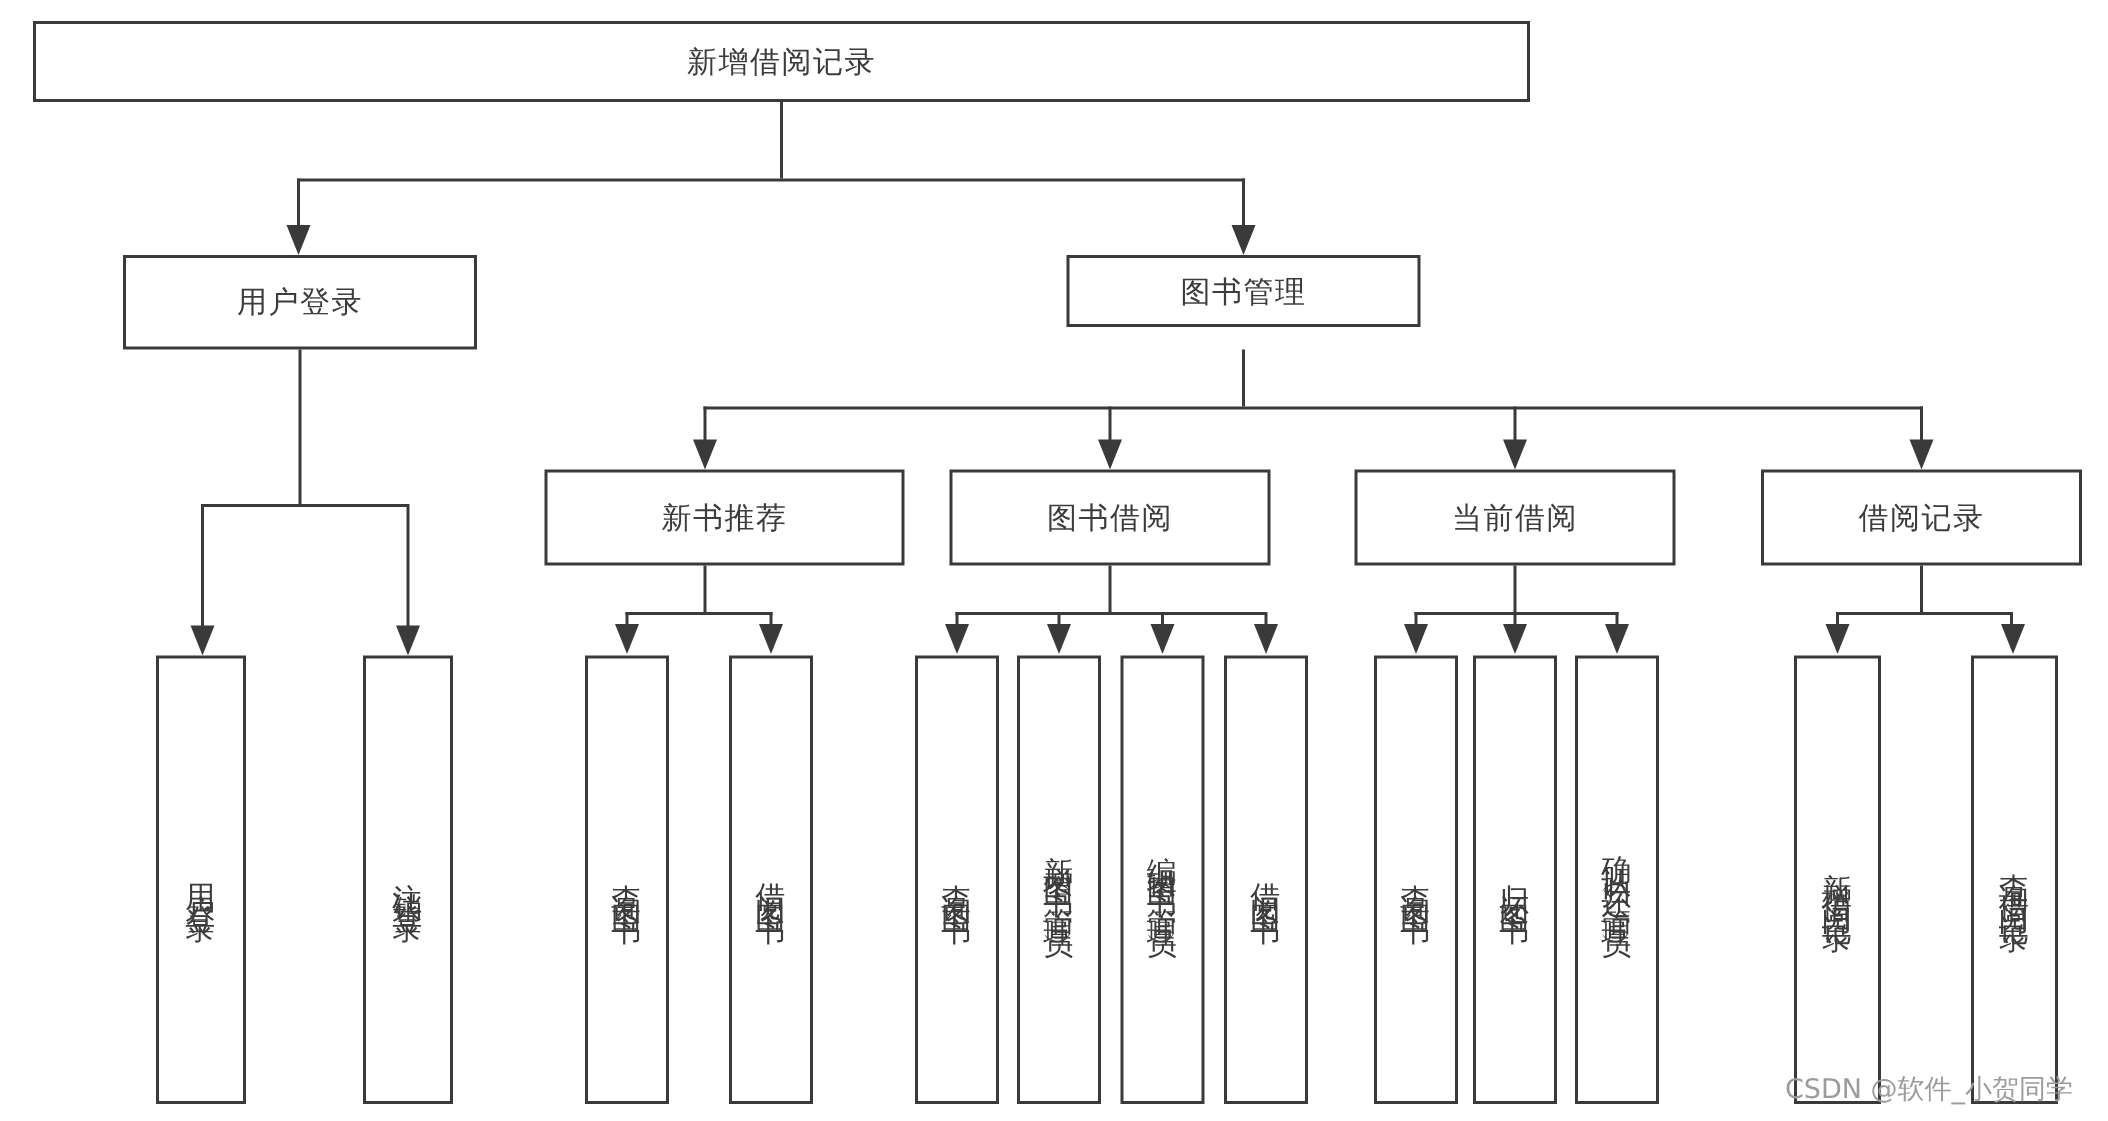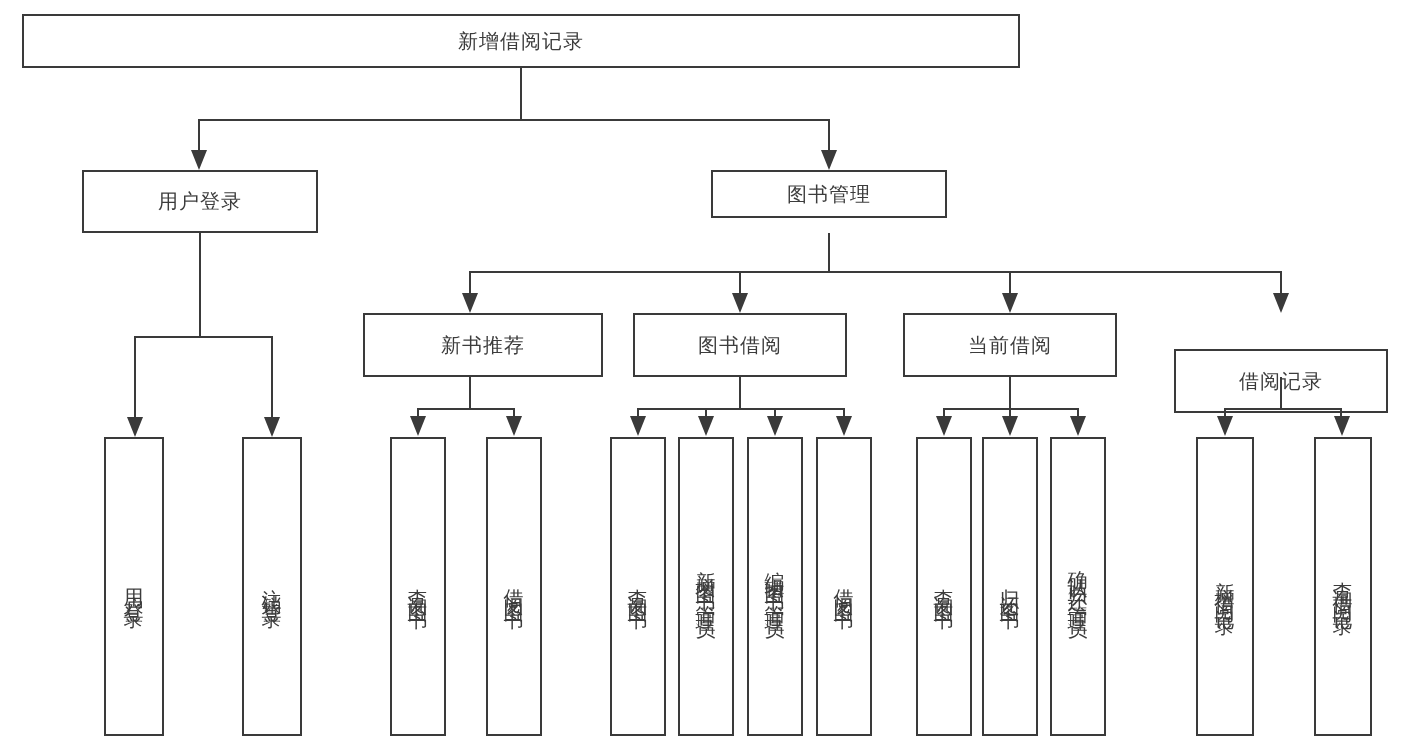--- a/index.html
+++ b/index.html
@@ -100,21 +100,21 @@
 
   <div class="box hbox" style="left:363px;top:313px;width:240px;height:64px;">
     <span>新书推荐</span>
   </div>
   <div class="box hbox" style="left:633px;top:313px;width:214px;height:64px;">
     <span>图书借阅</span>
   </div>
   <div class="box hbox" style="left:903px;top:313px;width:214px;height:64px;">
     <span>当前借阅</span>
   </div>
-  <div class="box hbox" style="left:1174px;top:313px;width:214px;height:64px;margin-top:36px;">
+  <div class="box hbox" style="left:1174px;top:313px;width:214px;height:64px;">
     <span>借阅记录</span>
   </div>
 
   <div class="vline" style="left:469px;top:377px;height:31px;"></div>
   <div class="hline" style="left:417px;top:408px;width:98px;"></div>
   <div class="vline" style="left:417px;top:408px;height:12px;"></div>
   <div class="arrow" style="left:410px;top:416px;"></div>
   <div class="vline" style="left:513px;top:408px;height:12px;"></div>
   <div class="arrow" style="left:506px;top:416px;"></div>
   <div class="box vbox" style="left:390px;top:437px;width:56px;height:299px;">
@@ -171,14 +171,15 @@
   <div class="arrow" style="left:1217px;top:416px;"></div>
   <div class="vline" style="left:1340px;top:408px;height:12px;"></div>
   <div class="arrow" style="left:1334px;top:416px;"></div>
   <div class="box vbox" style="left:1196px;top:437px;width:58px;height:299px;">
     <span class="vtext">新增借阅记录</span>
   </div>
   <div class="box vbox" style="left:1314px;top:437px;width:58px;height:299px;">
     <span class="vtext">查询借阅记录</span>
   </div>
 
+  <div class="watermark">CSDN @软件_小贺同学</div>
 
 </div>
 
 </body></html>

